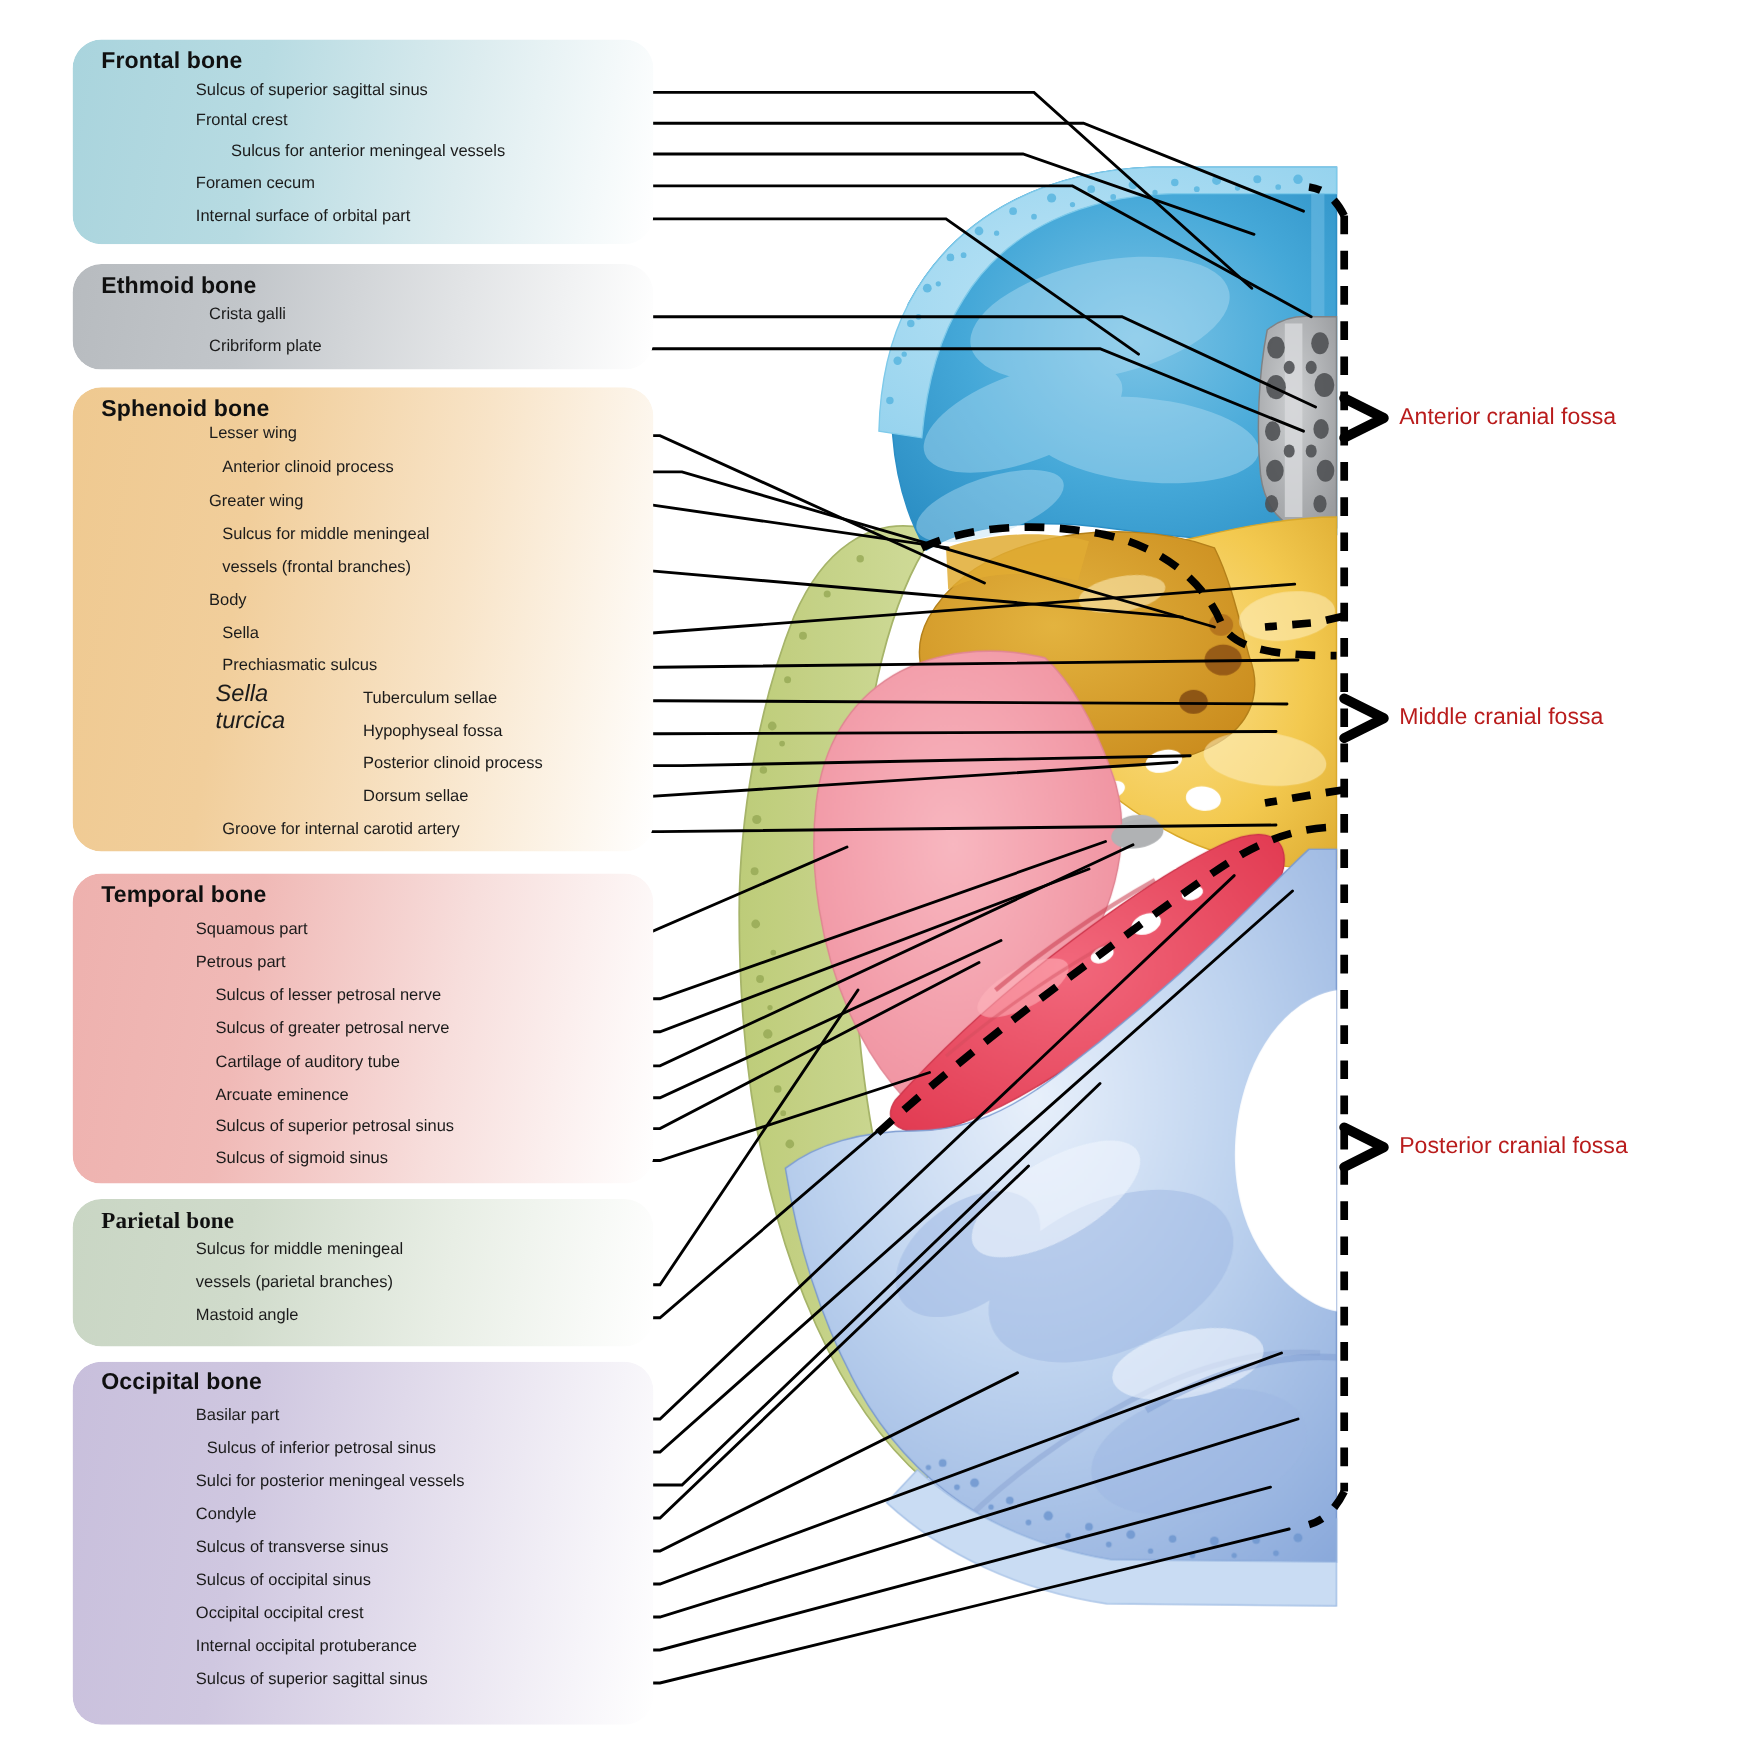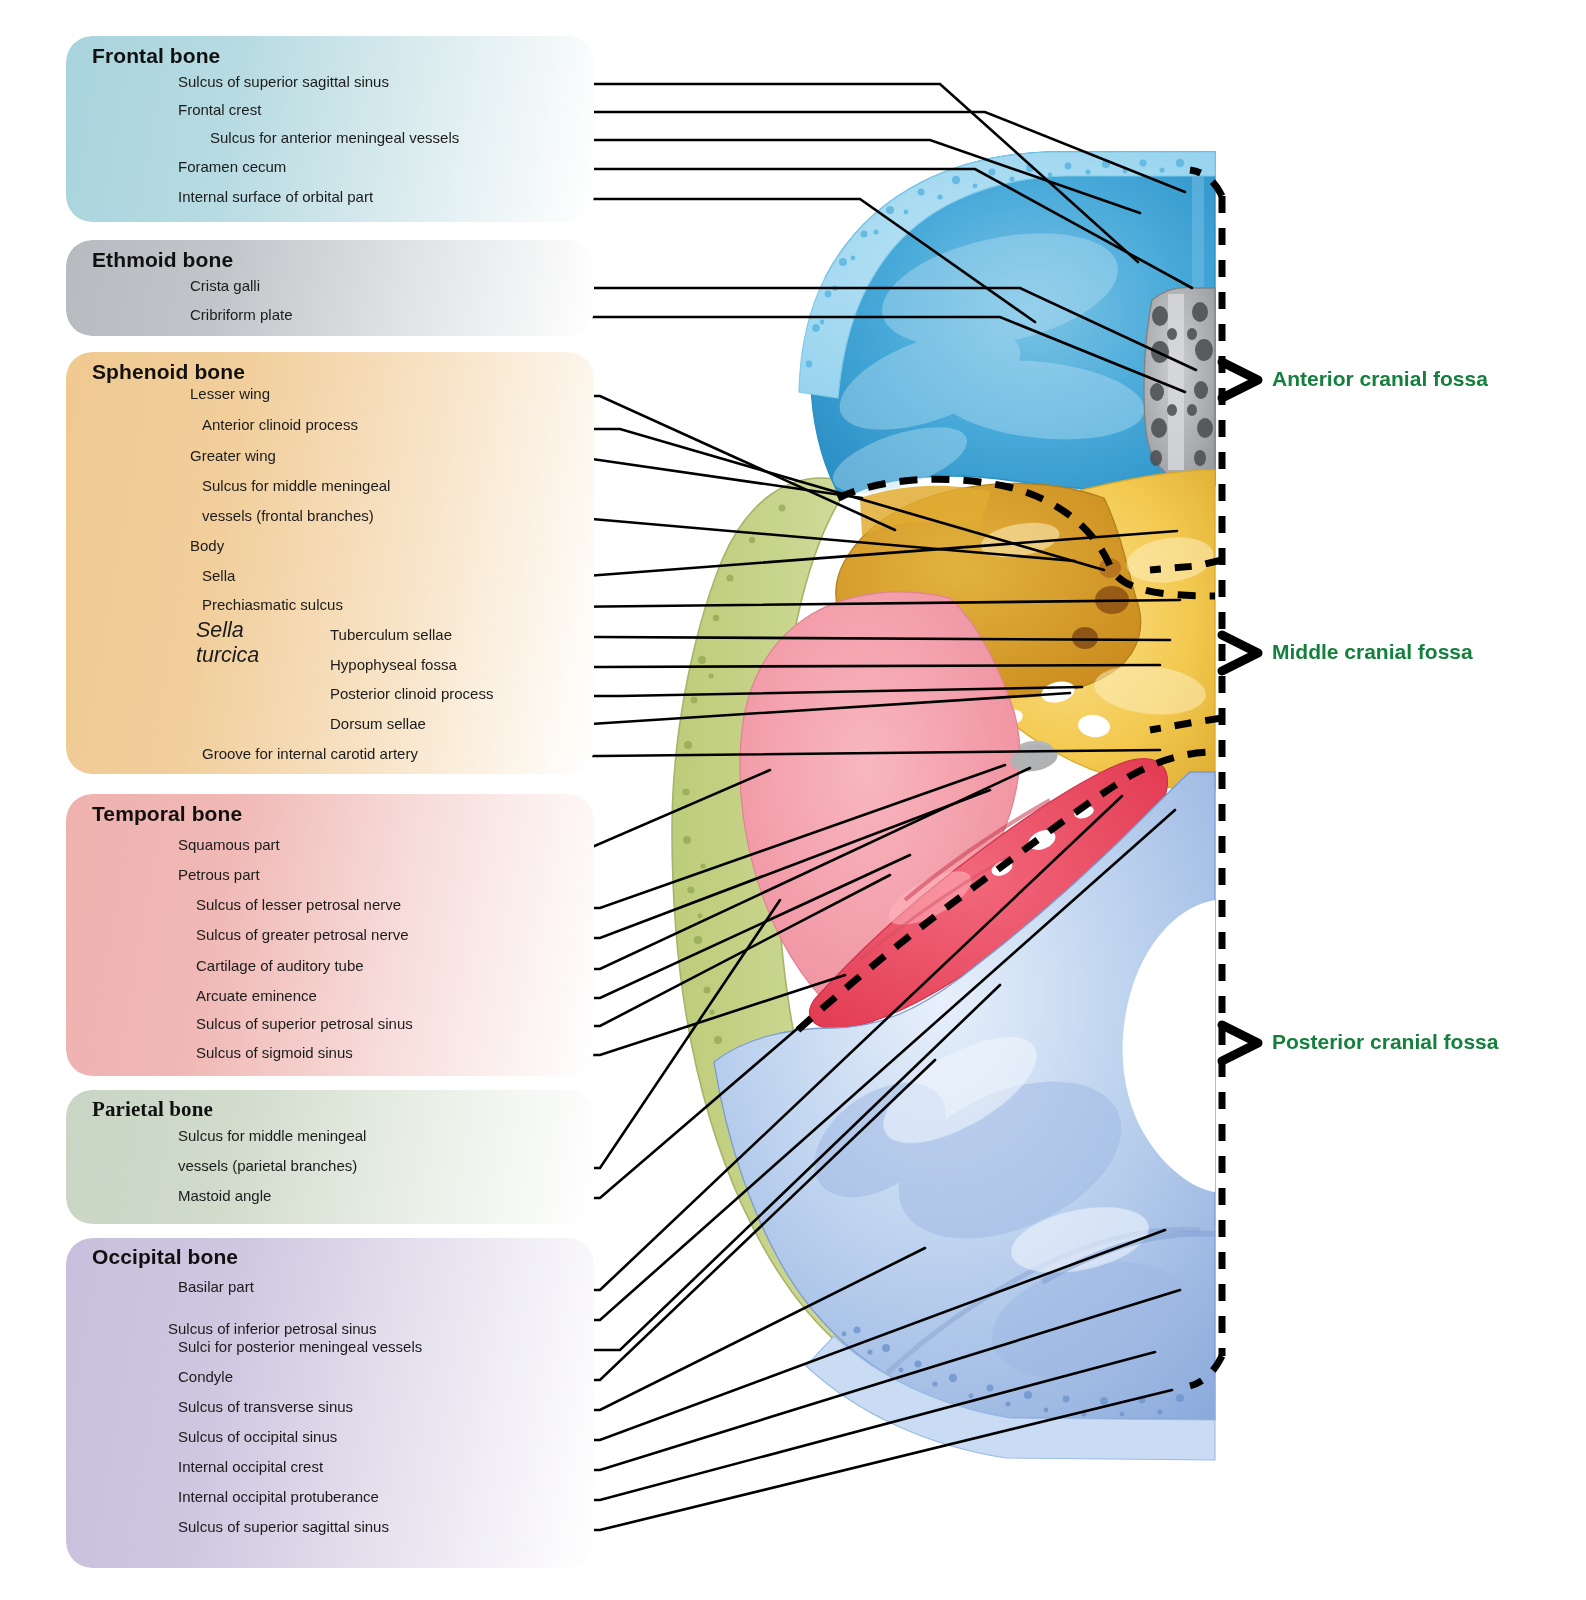--- a/index.html
+++ b/index.html
@@ -36,23 +36,23 @@
   }
   .lbl {
     position: absolute;
     font-size: 15px;
     color: #1b1b1b;
     white-space: nowrap;
     line-height: 1;
   }
   .fossa-lbl {
     position: absolute;
-    font-weight: bold;
+    font-weight: normal;
     font-size: 21px;
-    color: #15803d;
+    color: #b91c1c;
     white-space: nowrap;
   }
   .brace-lbl {
     position: absolute;
     font-size: 21.5px;
     color: #1b1b1b;
     white-space: nowrap;
     line-height: 1.15;
     text-align: left;
   }
@@ -507,26 +507,26 @@
     <div class="grp-title" style="left:92px; top:1097px;font-family:Liberation Serif, serif;">Parietal bone</div>
     <div class="lbl" style="left:178px; top:1128px;">Sulcus for middle meningeal</div>
     <div class="lbl" style="left:178px; top:1158px;">vessels (parietal branches)</div>
     <div class="lbl" style="left:178px; top:1188px;">Mastoid angle</div>
 
     <div class="legend-box" style="left:66px; top:1238px; width:528px; height:330px;">
       <div class="fill" style="background:linear-gradient(100deg,#c8bfdc 0%,#cfc7e0 30%,#e7e2ef 64%,#ffffff 100%);"></div>
     </div>
     <div class="grp-title" style="left:92px; top:1245px;">Occipital bone</div>
     <div class="lbl" style="left:178px; top:1279px;">Basilar part</div>
-    <div class="lbl" style="left:168px; top:1309px;margin-top:12px;">Sulcus of inferior petrosal sinus</div>
+    <div class="lbl" style="left:188px; top:1309px;">Sulcus of inferior petrosal sinus</div>
     <div class="lbl" style="left:178px; top:1339px;">Sulci for posterior meningeal vessels</div>
     <div class="lbl" style="left:178px; top:1369px;">Condyle</div>
     <div class="lbl" style="left:178px; top:1399px;">Sulcus of transverse sinus</div>
     <div class="lbl" style="left:178px; top:1429px;">Sulcus of occipital sinus</div>
-    <div class="lbl" style="left:178px; top:1459px;">Internal occipital crest</div>
+    <div class="lbl" style="left:178px; top:1459px;">Occipital occipital crest</div>
     <div class="lbl" style="left:178px; top:1489px;">Internal occipital protuberance</div>
     <div class="lbl" style="left:178px; top:1519px;">Sulcus of superior sagittal sinus</div>
 
     <div class="fossa-lbl" style="left:1272px; top:367px;">Anterior cranial fossa</div>
     <div class="fossa-lbl" style="left:1272px; top:640px;">Middle cranial fossa</div>
     <div class="fossa-lbl" style="left:1272px; top:1030px;">Posterior cranial fossa</div>
 
   </div>
 </div>
 

